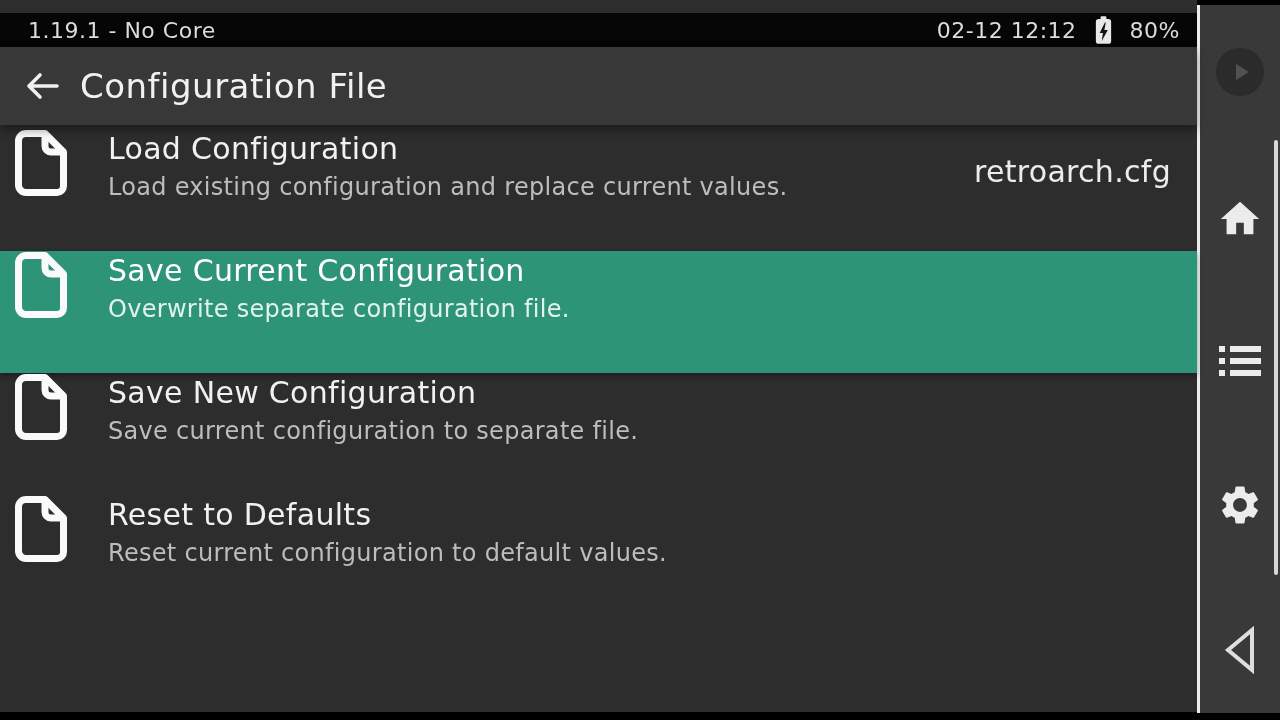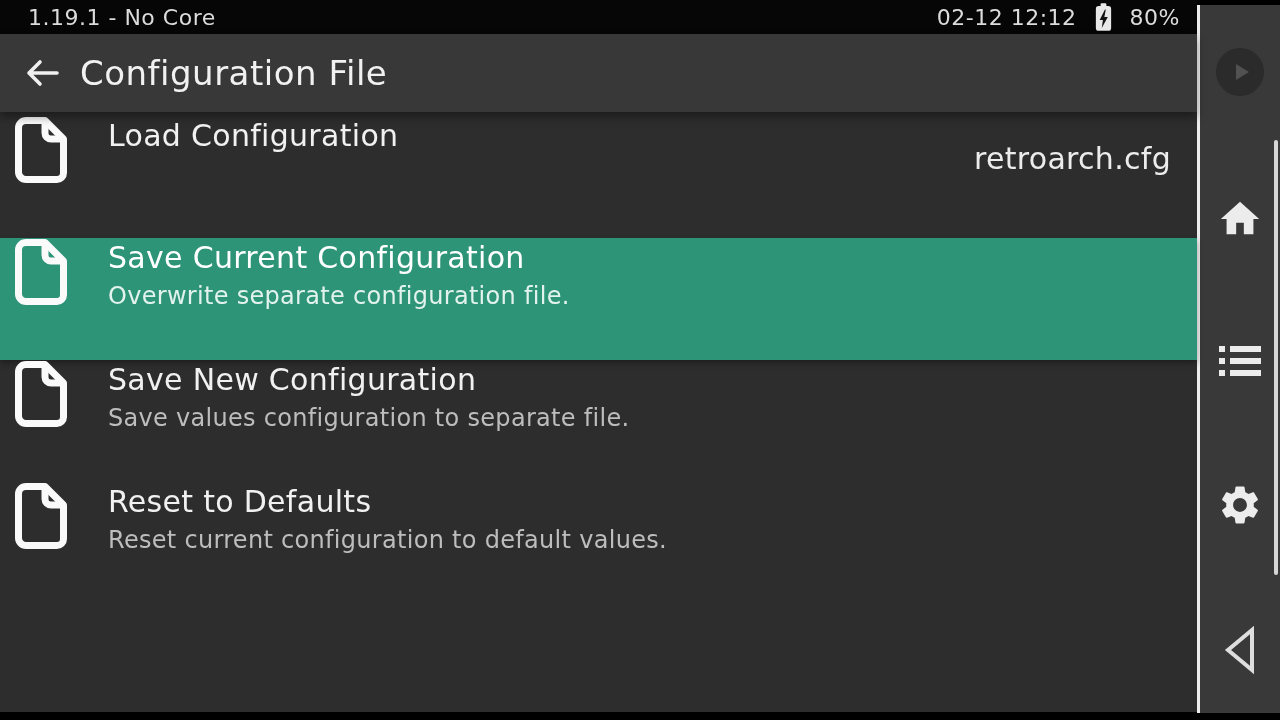--- a/index.html
+++ b/index.html
@@ -22,21 +22,21 @@
   }
   
   .app{
     position:absolute;left:0;top:0;width:1197px;height:712px;
     background:var(--content-bg);
   }
   .status-bar{
     height:34px;background:var(--status-bar-bg);
     display:flex;align-items:center;justify-content:space-between;
     padding:0 17px 0 28px;
-    color:#dcdcdc;font-size:22px;letter-spacing:.5px;
+    color:#dcdcdc;font-size:22px;letter-spacing:.5px;margin-top:13px;
   }
   .status-right{display:flex;align-items:center;gap:16px;}
   .header{
     height:78px;background:var(--header-bg);
     display:flex;align-items:center;gap:20px;
     padding-left:24px;
     box-shadow:0 5px 9px rgba(0,0,0,.38);
     position:relative;z-index:2;
   }
   .page-title{
@@ -117,20 +117,21 @@
 
   <div class="menu-list">
 
     <div class="row">
       <svg class="file-icon" width="54" height="68" viewBox="0 0 54 68">
         <path d="M12 4.5 H31 L49.5 23 V57 a6.5 6.5 0 0 1 -6.5 6.5 H12 a7.5 7.5 0 0 1 -7.5 -7.5 V12 a7.5 7.5 0 0 1 7.5 -7.5 Z" fill="none" stroke="#fafafa" stroke-width="7" stroke-linejoin="round"></path>
         <path d="M31 4.5 V17 a6 6 0 0 0 6 6 H49.5" fill="none" stroke="#fafafa" stroke-width="7" stroke-linejoin="round"></path>
       </svg>
       <div class="row-text">
         <div class="row-title">Load Configuration</div>
+        <div class="row-sub">Load existing configuration and replace current values.</div>
       </div>
       <div class="row-value">retroarch.cfg</div>
     </div>
 
     <div class="row selected">
       <svg class="file-icon" width="54" height="68" viewBox="0 0 54 68">
         <path d="M12 4.5 H31 L49.5 23 V57 a6.5 6.5 0 0 1 -6.5 6.5 H12 a7.5 7.5 0 0 1 -7.5 -7.5 V12 a7.5 7.5 0 0 1 7.5 -7.5 Z" fill="none" stroke="#fafafa" stroke-width="7" stroke-linejoin="round"></path>
         <path d="M31 4.5 V17 a6 6 0 0 0 6 6 H49.5" fill="none" stroke="#fafafa" stroke-width="7" stroke-linejoin="round"></path>
       </svg>
       <div class="row-text">
@@ -140,21 +141,21 @@
       <div class="row-value"></div>
     </div>
 
     <div class="row">
       <svg class="file-icon" width="54" height="68" viewBox="0 0 54 68">
         <path d="M12 4.5 H31 L49.5 23 V57 a6.5 6.5 0 0 1 -6.5 6.5 H12 a7.5 7.5 0 0 1 -7.5 -7.5 V12 a7.5 7.5 0 0 1 7.5 -7.5 Z" fill="none" stroke="#fafafa" stroke-width="7" stroke-linejoin="round"></path>
         <path d="M31 4.5 V17 a6 6 0 0 0 6 6 H49.5" fill="none" stroke="#fafafa" stroke-width="7" stroke-linejoin="round"></path>
       </svg>
       <div class="row-text">
         <div class="row-title">Save New Configuration</div>
-        <div class="row-sub">Save values configuration to separate file.</div>
+        <div class="row-sub">Save current configuration to separate file.</div>
       </div>
       <div class="row-value"></div>
     </div>
 
     <div class="row">
       <svg class="file-icon" width="54" height="68" viewBox="0 0 54 68">
         <path d="M12 4.5 H31 L49.5 23 V57 a6.5 6.5 0 0 1 -6.5 6.5 H12 a7.5 7.5 0 0 1 -7.5 -7.5 V12 a7.5 7.5 0 0 1 7.5 -7.5 Z" fill="none" stroke="#fafafa" stroke-width="7" stroke-linejoin="round"></path>
         <path d="M31 4.5 V17 a6 6 0 0 0 6 6 H49.5" fill="none" stroke="#fafafa" stroke-width="7" stroke-linejoin="round"></path>
       </svg>
       <div class="row-text">

